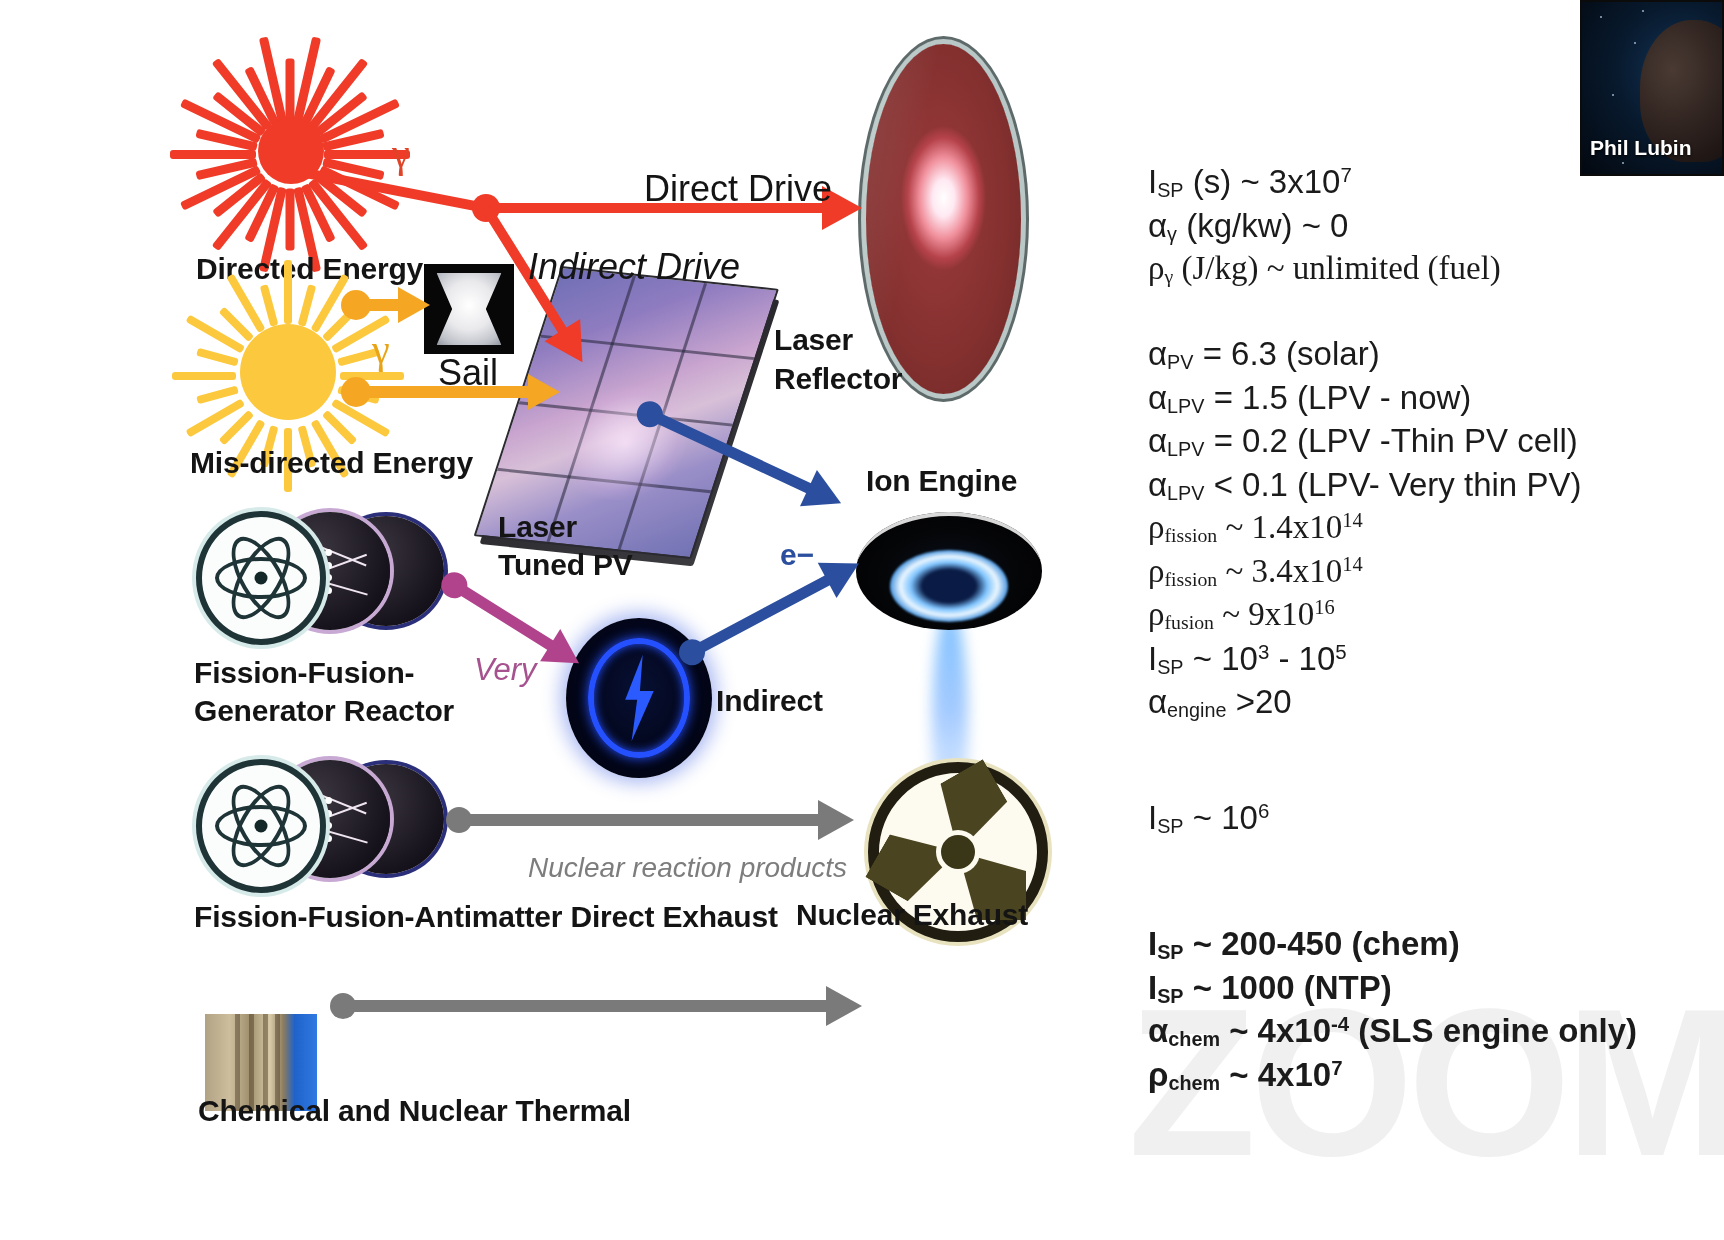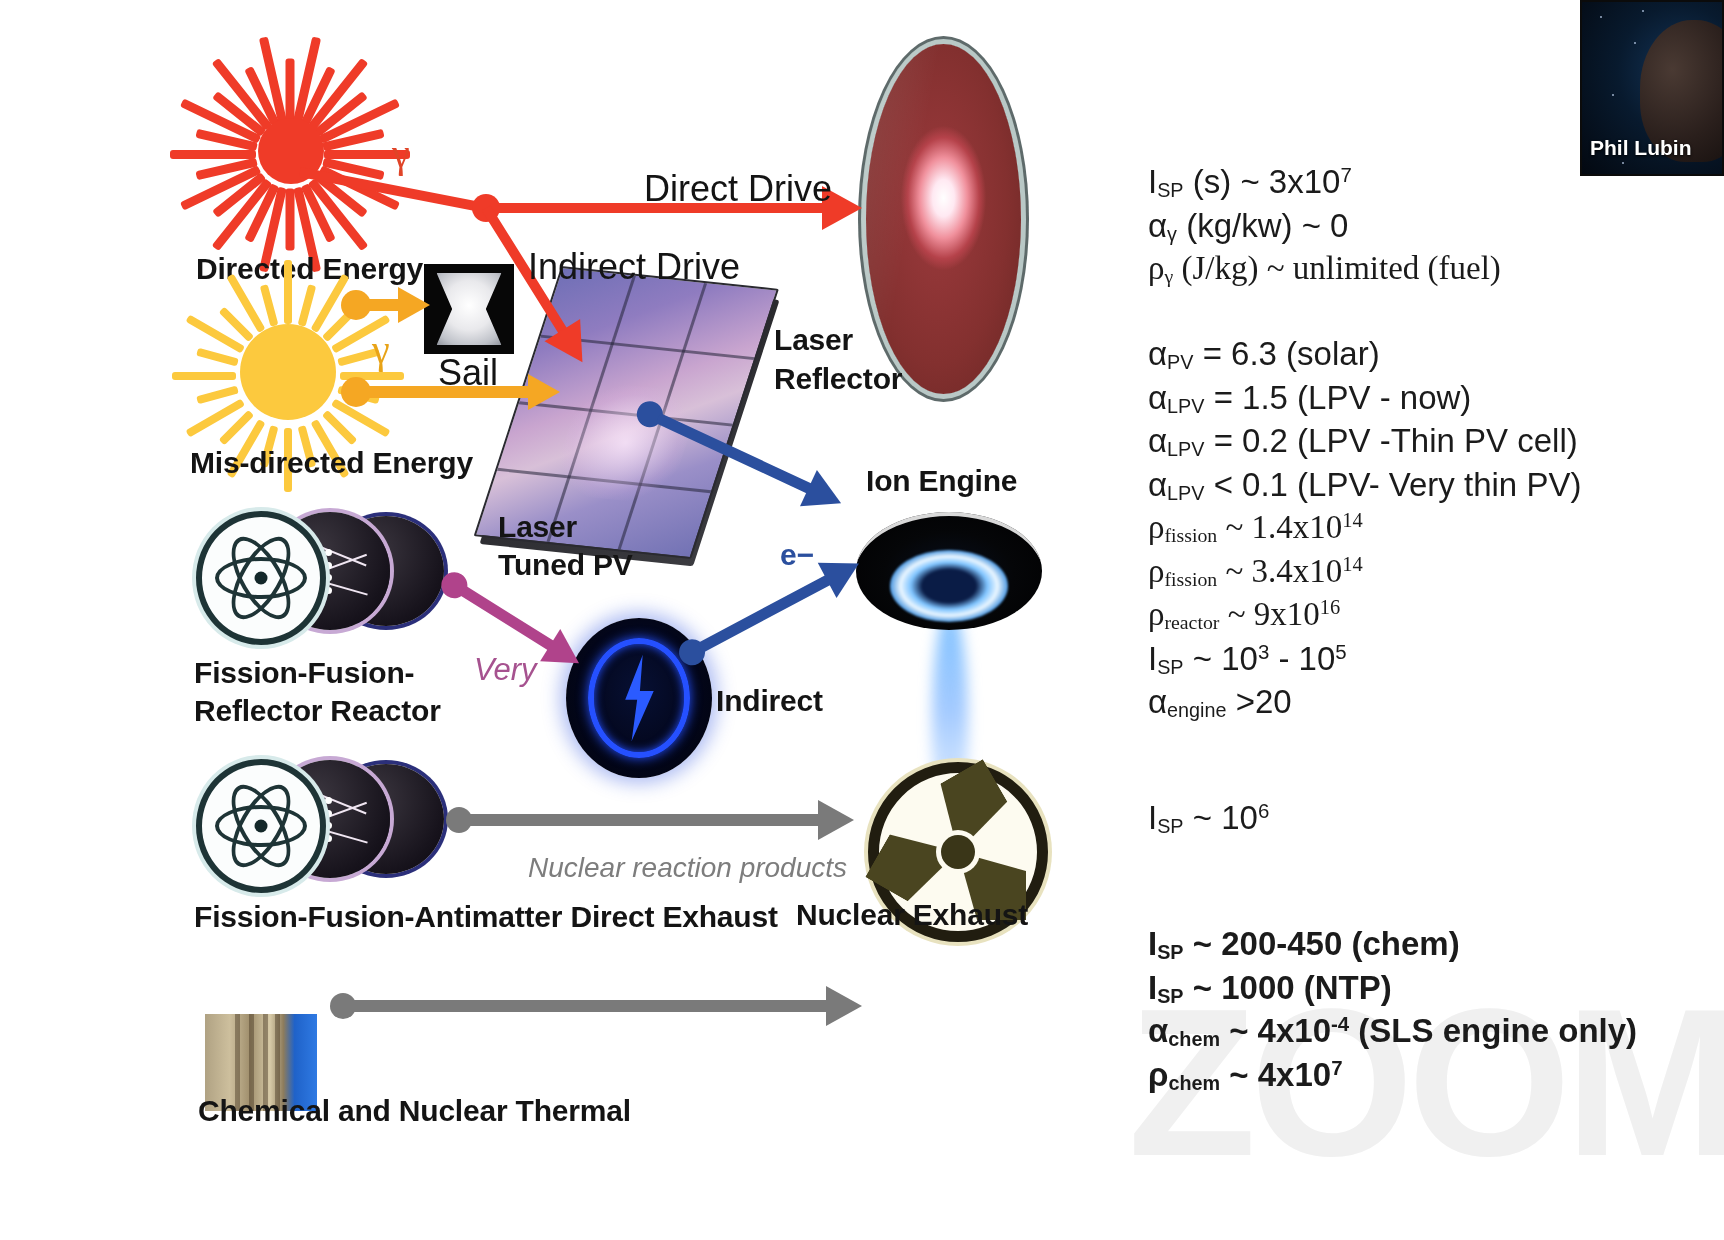--- a/index.html
+++ b/index.html
@@ -240,21 +240,21 @@
           <b style="left:44%;top:80%"></b>
       </div>
     </div>
     <div class="r-atom" style="left:0;top:3px;">
       <div class="orb" style="transform:translate(-50%,-50%) rotate(0deg)"></div>
       <div class="orb" style="transform:translate(-50%,-50%) rotate(60deg)"></div>
       <div class="orb" style="transform:translate(-50%,-50%) rotate(120deg)"></div>
     </div>
   </div>
   <div class="lbl" style="left: 194px; top: 654px; font-size: 30px; line-height: 1.28; white-space: pre;">Fission-Fusion-
-Reflector Reactor</div>
+Generator Reactor</div>
 
   <div class="reactor" style="left:196px;top:756px;width:262px;height:128px;">
     <div class="r-blob navy" style="left:132px;top:8px;width:116px;height:110px;"></div>
     <div class="r-blob violet" style="left:74px;top:4px;width:120px;height:118px;">
       <div class="mesh">
         <i style="top:10%;transform:rotate(22deg)"></i>
           <i style="top:42%;transform:rotate(-20deg)"></i>
         <i style="top:74%;transform:rotate(16deg)"></i>
         <b style="left:44%;top:8%"></b>
           <b style="left:44%;top:32%"></b>
@@ -295,21 +295,21 @@
   <div class="arrow" style="left:490px;top:208px;width:370px;">
     <div class="shaft" style="width:340px;background:#ef3b28;"></div>
     <div class="head" style="left:332px;border-left:40px solid #ef3b28;border-top:22px solid transparent;border-bottom:22px solid transparent;"></div>
   </div>
   <div class="lbl-reg" style="left: 644px; top: 162px; font-size: 36px; white-space: pre; margin-top: 6px;">Direct Drive</div>
 
   <div class="arrow" style="left:486px;top:208px;width:180px;transform:rotate(58deg);">
     <div class="shaft" style="width:150px;background:#ef3b28;"></div>
     <div class="head" style="left:144px;border-left:38px solid #ef3b28;border-top:21px solid transparent;border-bottom:21px solid transparent;"></div>
   </div>
-  <div class="lbl-reg" style="left: 528px; top: 246px; font-size: 36px; white-space: pre;">Indirect Drive</div>
+  <div class="lbl-reg" style="left: 528px; top: 246px; font-size: 36px; white-space: pre; font-style: italic;">Indirect Drive</div>
 
   <div class="arrow" style="left:356px;top:305px;width:72px;">
     <div class="tail" style="background:#f5a723;width:30px;height:30px;left:0;"></div>
     <div class="shaft" style="width:48px;background:#f5a723;height:12px;"></div>
     <div class="head" style="left:42px;border-left:32px solid #f5a723;border-top:18px solid transparent;border-bottom:18px solid transparent;"></div>
   </div>
 
   <div class="arrow" style="left:356px;top:392px;width:200px;">
     <div class="tail" style="background:#f5a723;width:30px;height:30px;left:0;"></div>
     <div class="shaft" style="width:178px;background:#f5a723;height:12px;"></div>
@@ -355,21 +355,21 @@
     <div class="serif">ρ<sub>γ</sub> (J/kg) ~ unlimited (fuel)</div>
   </div>
 
   <div class="formulas" style="top:332px;">
     <div>α<sub>PV</sub>  =  6.3 (solar)</div>
     <div>α<sub>LPV</sub> = 1.5 (LPV - now)</div>
     <div>α<sub>LPV</sub> = 0.2 (LPV -Thin PV cell)</div>
     <div>α<sub>LPV</sub> &lt; 0.1 (LPV- Very thin PV)</div>
     <div class="serif">ρ<sub>fission</sub> ~ 1.4x10<sup>14</sup></div>
     <div class="serif">ρ<sub>fission</sub> ~ 3.4x10<sup>14</sup></div>
-    <div class="serif">ρ<sub>reactor</sub> ~ 9x10<sup>16</sup></div>
+    <div class="serif">ρ<sub>fusion</sub> ~ 9x10<sup>16</sup></div>
     <div>I<sub>SP</sub> ~ 10<sup>3</sup> - 10<sup>5</sup></div>
     <div>α<sub>engine</sub> &gt;20</div>
   </div>
 
   <div class="formulas" style="top:796px;">
     <div>I<sub>SP</sub> ~ 10<sup>6</sup></div>
   </div>
 
   <div class="formulas" style="top:922px;font-weight:bold;">
     <div>I<sub>SP</sub> ~ 200-450 (chem)</div>

